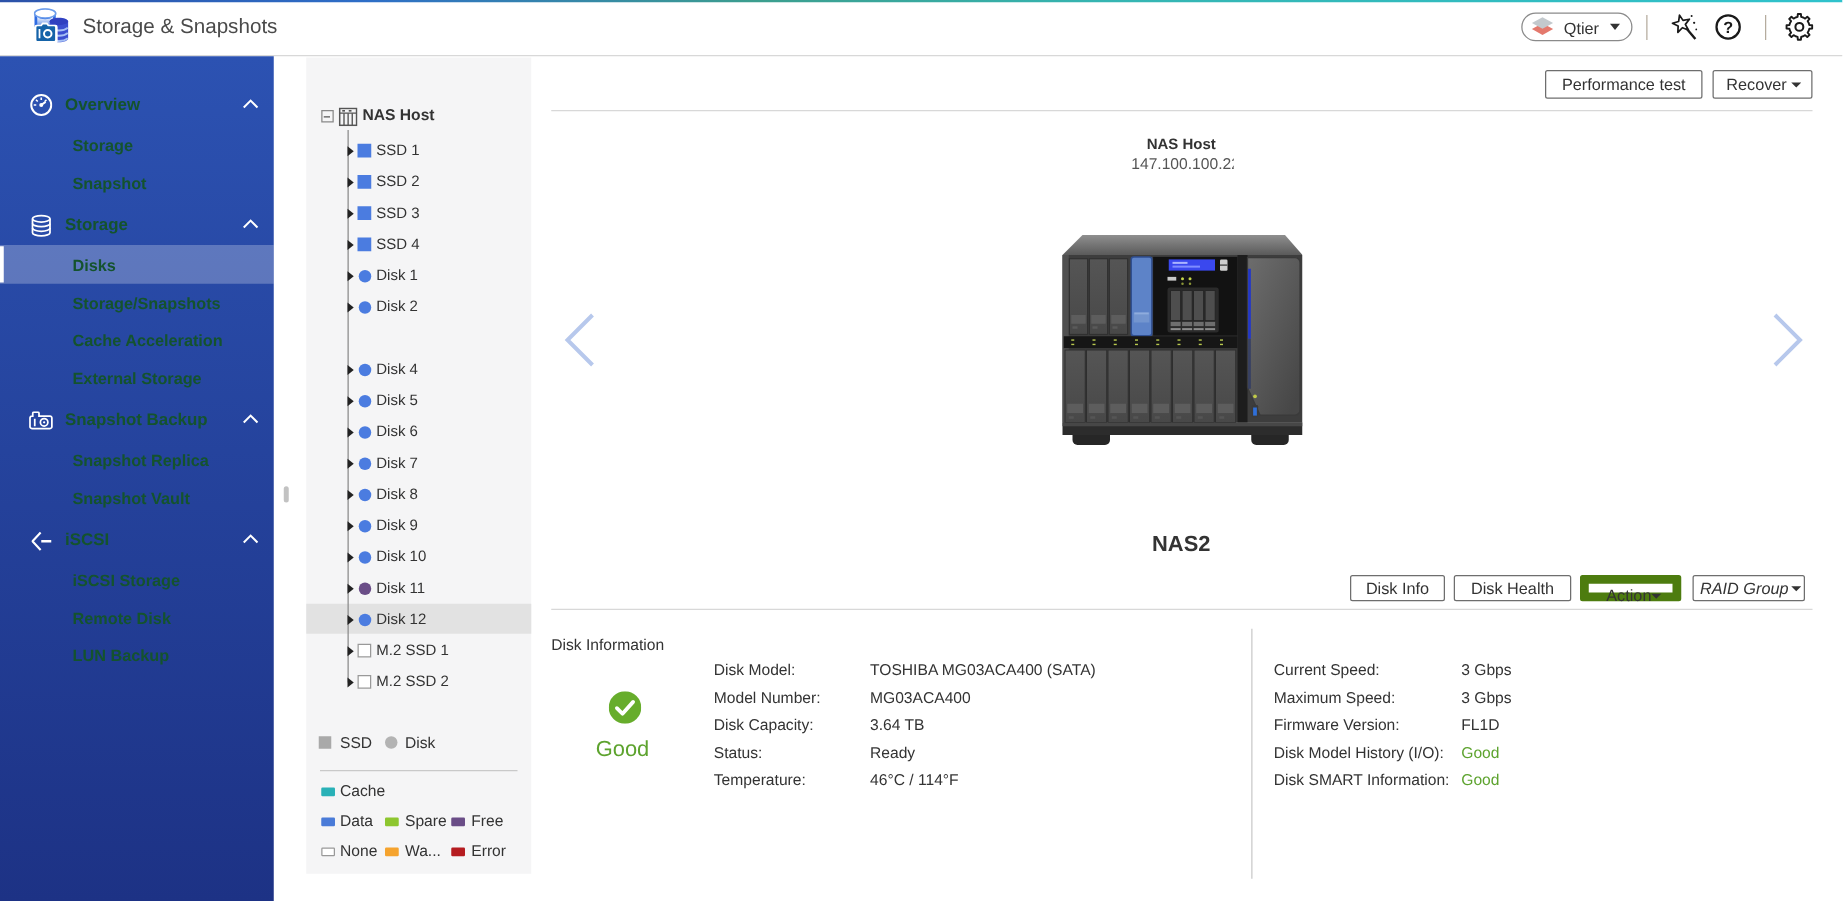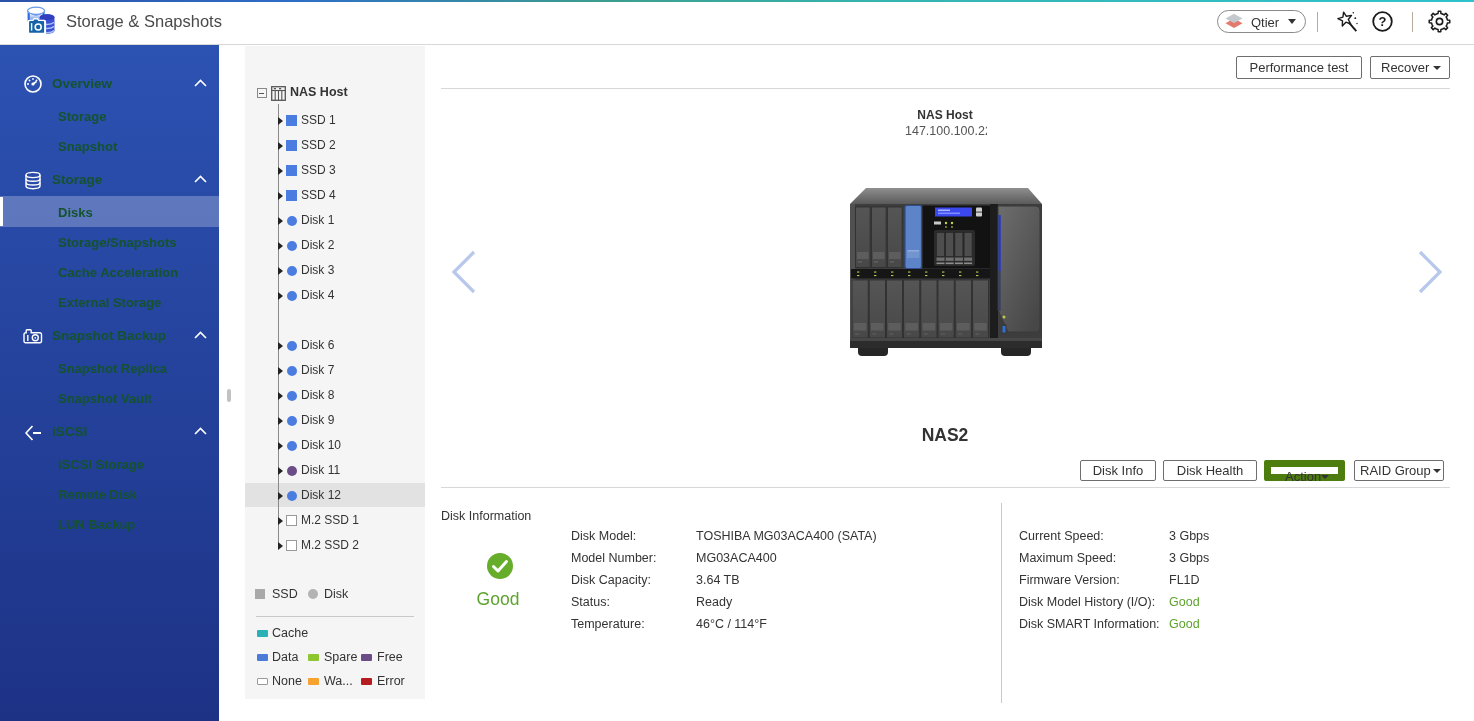--- a/index.html
+++ b/index.html
@@ -199,29 +199,29 @@
     <div class="trow" style="top:162px;">
         <i class="tri"></i>
         <i class="ci"></i>
         <span class="tl">Disk 1</span>
       </div>
     <div class="trow" style="top:187px;">
         <i class="tri"></i>
         <i class="ci"></i>
         <span class="tl">Disk 2</span>
       </div>
-    <div class="trow" style="top:212px;">
-        <i class="tri"></i>
-        <i class="ci"></i>
-        <span class="tl">Disk 3</span>
-      </div>
     <div class="trow" style="top:237px;">
         <i class="tri"></i>
         <i class="ci"></i>
         <span class="tl">Disk 4</span>
+      </div>
+    <div class="trow" style="top:262px;">
+        <i class="tri"></i>
+        <i class="ci"></i>
+        <span class="tl">Disk 5</span>
       </div>
     <div class="trow" style="top:287px;">
         <i class="tri"></i>
         <i class="ci"></i>
         <span class="tl">Disk 6</span>
       </div>
     <div class="trow" style="top:312px;">
         <i class="tri"></i>
         <i class="ci"></i>
         <span class="tl">Disk 7</span>
@@ -444,21 +444,21 @@
 
   <div class="abs" style="left:845px;top:425px;width:200px;text-align:center;font-size:17.5px;font-weight:bold;color:#333;">NAS2</div>
 
   <div class="abs" style="left:1080px;top:460px;width:76px;height:21px;border:1px solid #6e6e6e;border-radius:2px;text-align:center;line-height:19px;font-size:13px;color:#333;">Disk Info</div>
   <div class="abs" style="left:1163px;top:460px;width:94px;height:21px;border:1px solid #6e6e6e;border-radius:2px;text-align:center;line-height:19px;font-size:13px;color:#333;">Disk Health</div>
   <div class="abs" style="left:1264px;top:460px;width:81px;height:21px;border:7px solid #4d7c0f;border-radius:2px;font-size:13px;color:#333;">
       <span style="position:absolute;left:14px;top:2px;">Action</span>
       <span style="position:absolute;right:9px;top:8px;width:0;height:0;border-left:4px solid transparent;border-right:4px solid transparent;border-top:4px solid #333;"></span>
     </div>
   <div class="abs" style="left:1354px;top:460px;width:90px;height:21px;border:1px solid #6e6e6e;border-radius:2px;font-size:13px;color:#333;">
-      <span style="position:absolute;left:5px;top:2px;">RAID Group</span>
+      <span style="position:absolute;left:5px;top:2px;font-style:italic;">RAID Group</span>
       <span style="position:absolute;right:2px;top:8px;width:0;height:0;border-left:4px solid transparent;border-right:4px solid transparent;border-top:4px solid #333;"></span>
     </div>
 
   <div class="abs" style="left:441px;top:487px;width:1009px;height:1px;background:#d8d8d8;"></div>
 
   <div class="abs txt" style="left:441px;top:509px;">Disk Information</div>
 
   <svg class="abs" style="left:487px;top:553px;" width="26" height="26" viewBox="0 0 26 26">
     <circle cx="13" cy="13" r="13" fill="#67ad2c"></circle>
     <path d="M6.5 13.5 L11 18 L19.5 8.5" fill="none" stroke="#fff" stroke-width="3" stroke-linecap="round" stroke-linejoin="round"></path>

